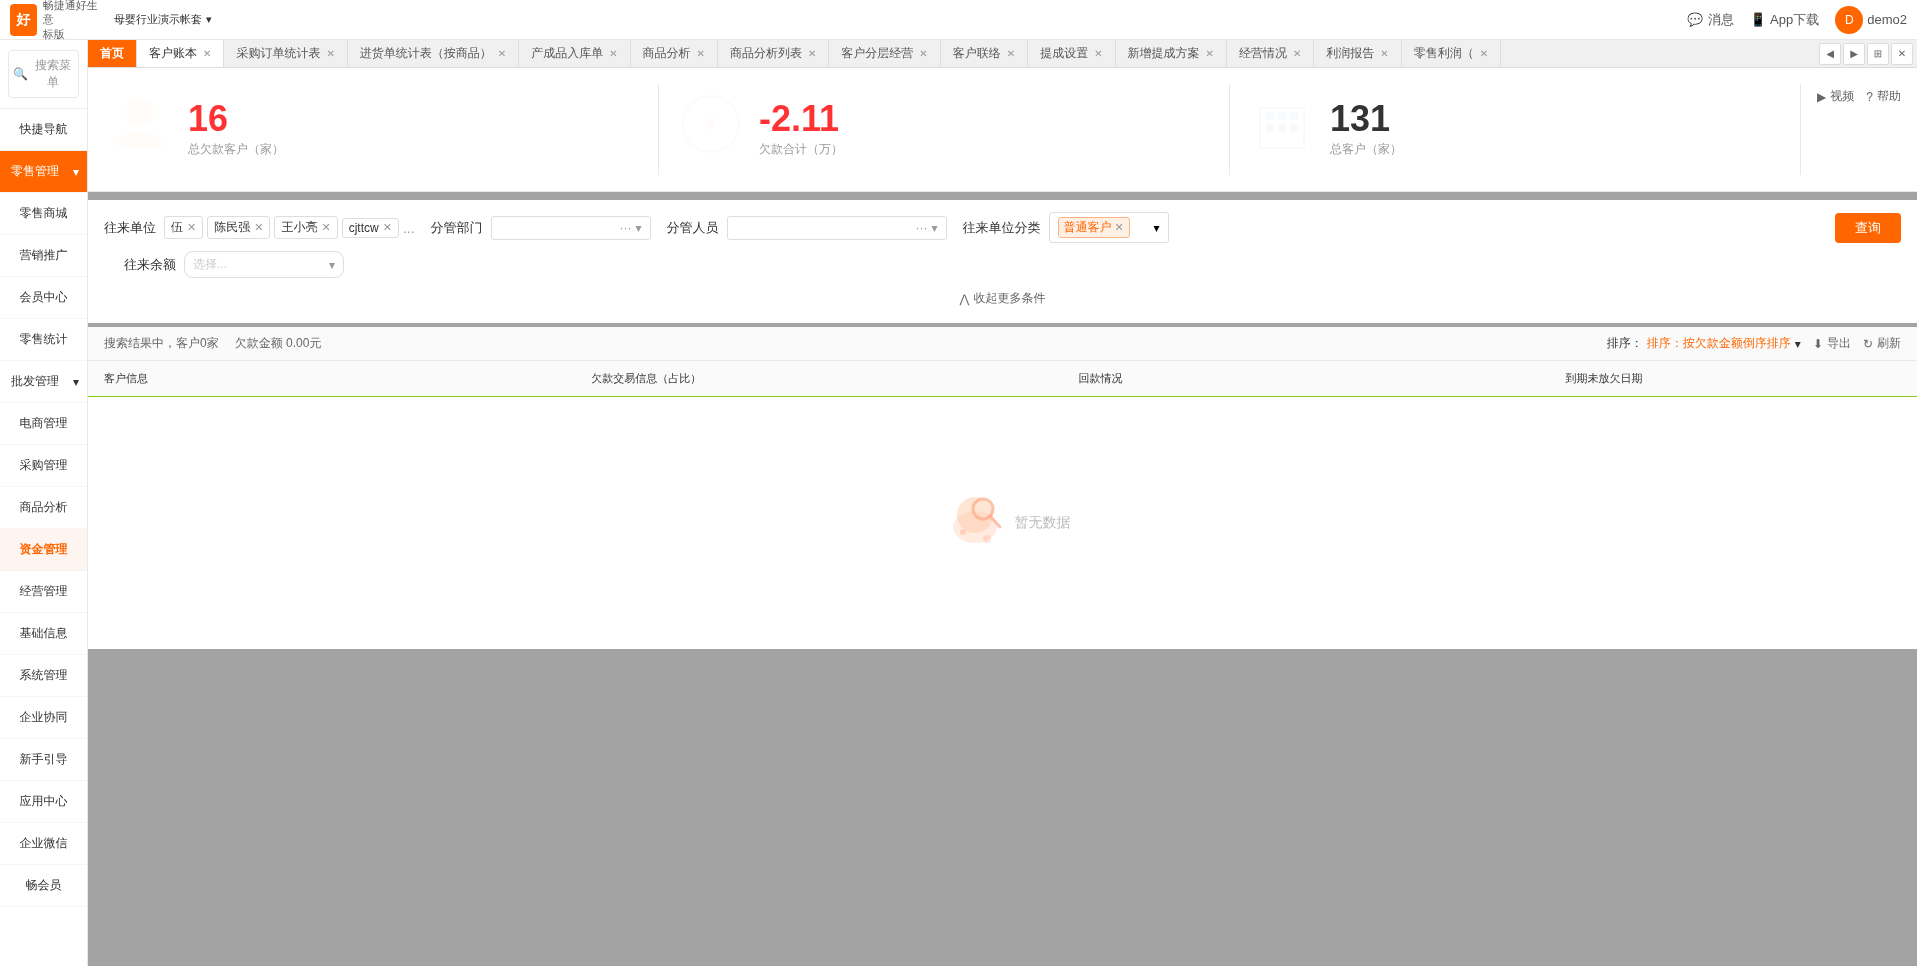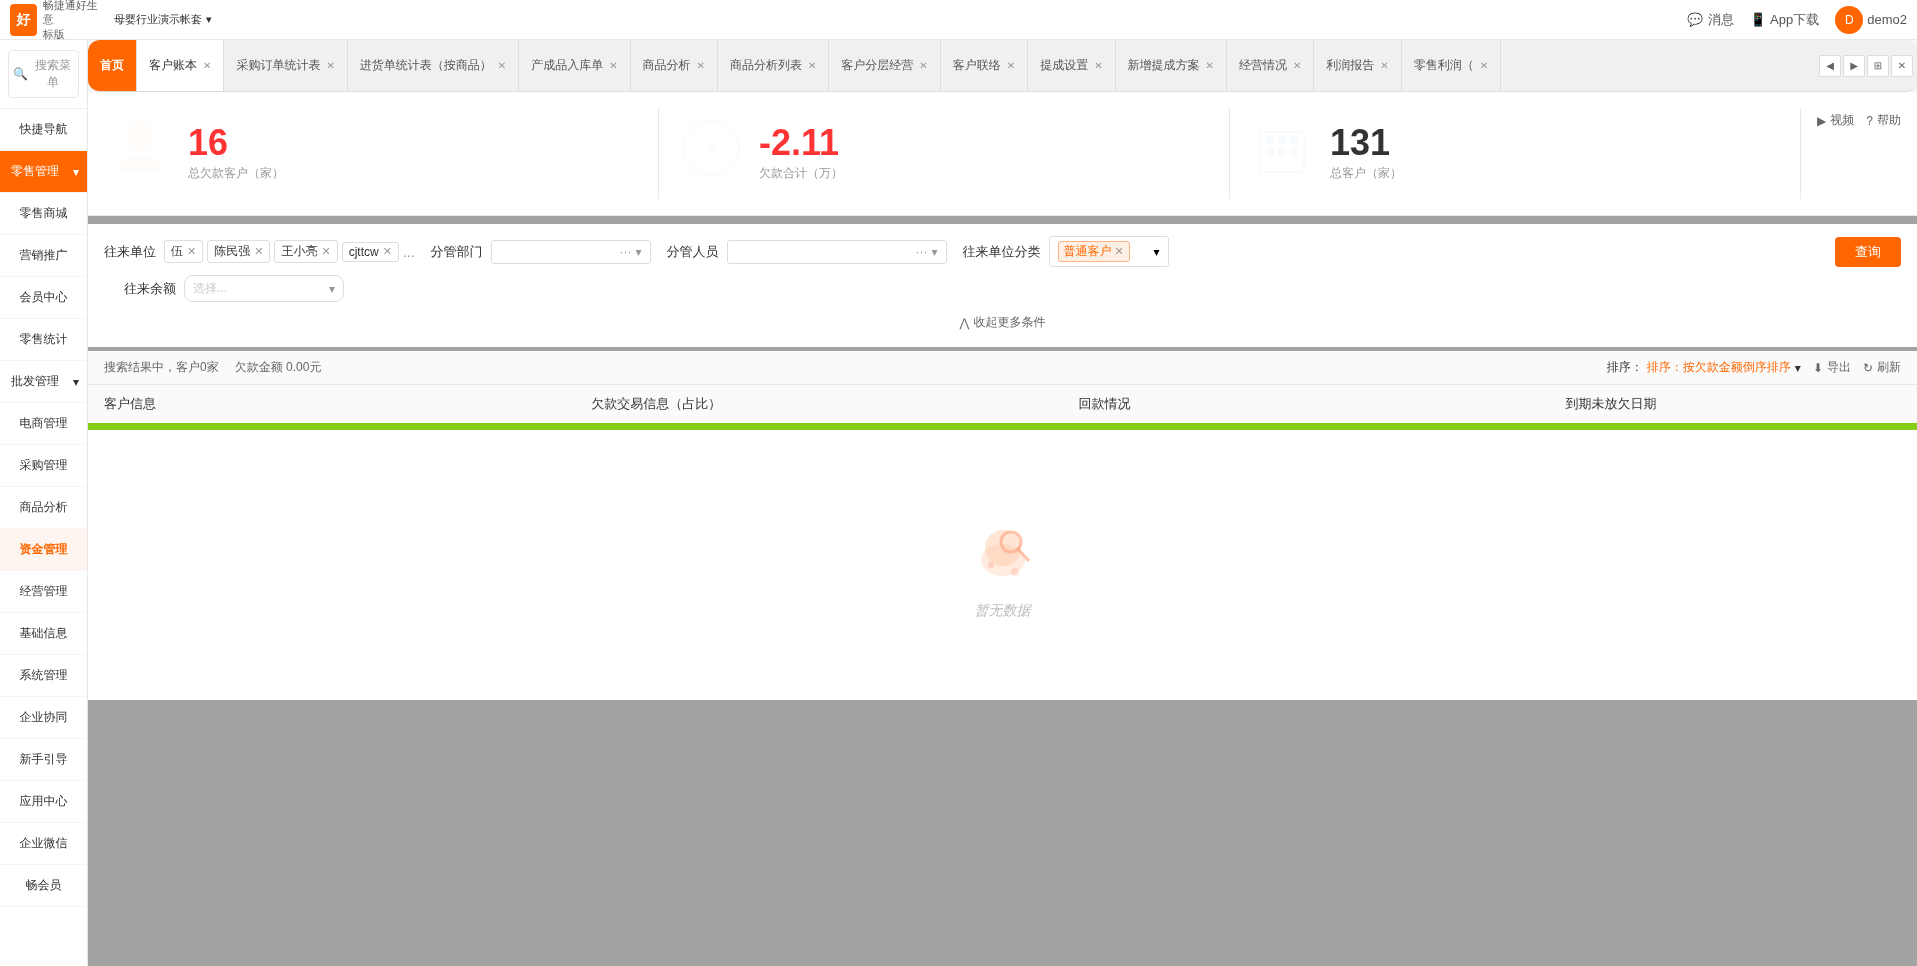--- a/index.html
+++ b/index.html
@@ -139,25 +139,24 @@
       display: flex;
       flex-direction: column;
       overflow: hidden;
     }
 
     
     .tab-bar {
       background: #f0f0f0;
       display: flex;
       align-items: center;
-      height: 52px;
+      height: 28px;
       flex-shrink: 0;
       border-bottom: 1px solid #ddd;
       overflow: hidden;
-      border-radius: 12px;
     }
     .tab-item {
       display: flex;
       align-items: center;
       padding: 0 12px;
       height: 100%;
       font-size: 12px;
       color: #555;
       cursor: pointer;
       border-right: 1px solid #ddd;
@@ -420,41 +419,40 @@
     }
 
     
     .data-table {
       background: #fff;
       margin: 0;
     }
     .table-header {
       display: flex;
       background: #fafafa;
-      border-bottom: 7px solid #84cc16;
+      border-bottom: 1px solid #84cc16;
       padding: 10px 16px;
-      font-size: 13px;
+      font-size: 11px;
       color: #333;
       font-weight: 500;
       gap: 40px;
     }
     .col-customer { flex: 2; }
     .col-debt { flex: 2; }
     .col-repayment { flex: 2; }
     .col-overdue { flex: 1.5; }
 
     
     .empty-state {
       display: flex;
-      flex-direction: column;
+      flex-direction: row;
       align-items: center;
       justify-content: center;
       padding: 80px 20px;
       color: #ccc;
-      font-style: italic;
     }
     .empty-text {
       font-size: 14px;
       color: #bbb;
     }
 
     
     .empty-illustration {
       width: 80px;
       height: 80px;

